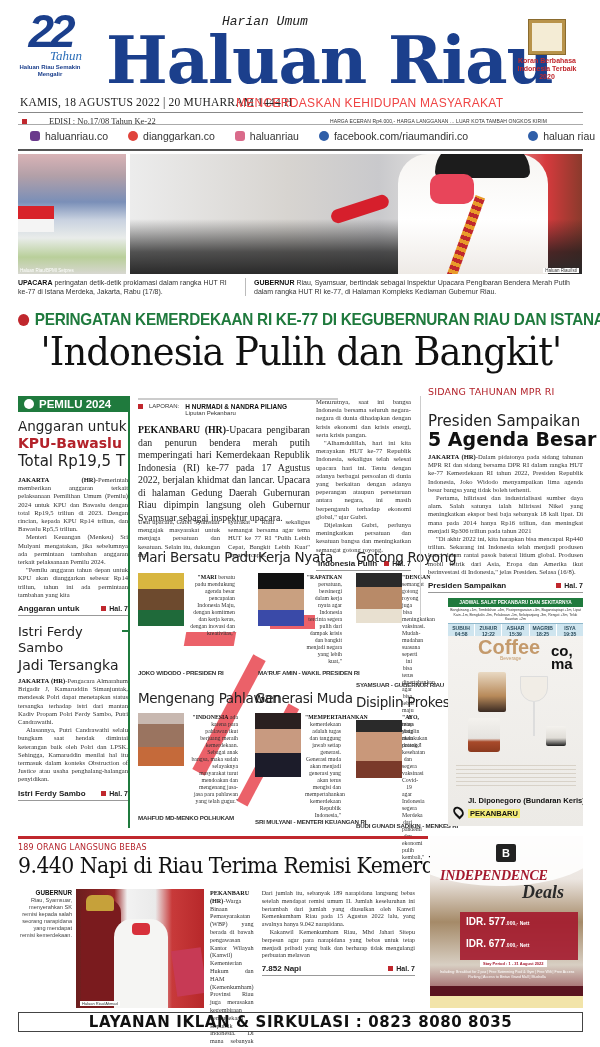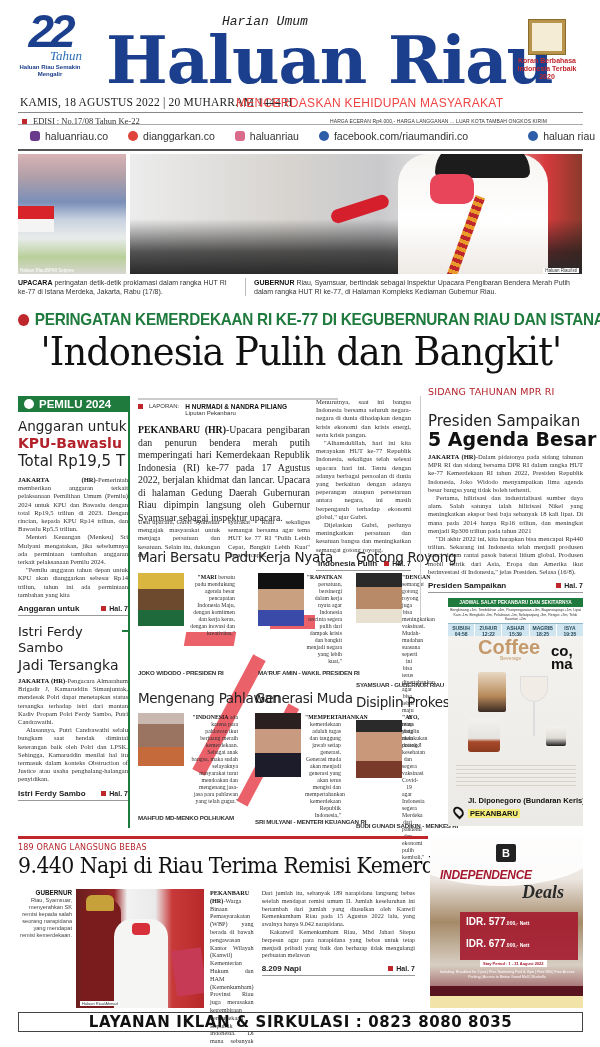--- a/index.html
+++ b/index.html
@@ -11,21 +11,21 @@
 .anniv .tahun{font-family:"Liberation Serif",serif;font-style:italic;color:#2a6db8;font-size:13px;text-align:right;margin-top:-6px}
 .anniv .tag{font-family:"Liberation Sans",sans-serif;font-size:6px;color:#1b3f8c;text-align:center;font-weight:bold;line-height:7px}
 .harian{left:222px;top:14px;font-family:Liberation Mono, monospace;font-style:italic;font-size:13px;color:#222}
 .mast{left:106px;top:18px;width:390px;font-family:"DejaVu Serif",serif;font-weight:900;font-size:66px;color:#1b3f8c;letter-spacing:-1px;line-height:84px;white-space:nowrap;transform:scaleX(0.99);transform-origin:left}
 .award{left:512px;top:20px;width:70px;height:90px;text-align:center}
 .award .frame{width:36px;height:34px;margin:0 auto;border:3px solid #b8934a;background:#f4ecd5;box-shadow:0 0 0 1px #8a6b2e}
 .award .lbl{font-family:"Liberation Sans",sans-serif;font-size:7px;color:#c0272d;font-weight:bold;line-height:8px;margin-top:3px}
 .dateline{left:20px;top:96px;font-size:11.5px;color:#222;letter-spacing:.2px}
 .motto{left:236px;top:96px;font-size:12px;font-family:"Liberation Sans",sans-serif;letter-spacing:.3px;color:#ef4444}
 .rule1{left:18px;top:112px;width:565px;height:1px;background:#888}
-.edisi{left:22px;top:116px;font-size:8.5px;color:#333;display:flex;align-items:center;gap:6px}
+.edisi{left:22px;top:116px;font-size:8.5px;color:#333;display:flex;align-items:center;gap:22px}
 .edisi .sq{width:5px;height:5px;background:#c0272d}
 .harga{left:330px;top:118px;font-family:"Liberation Sans",sans-serif;font-size:5px;color:#333;letter-spacing:.1px;white-space:nowrap}
 .rule2{left:18px;top:124px;width:565px;height:1px;background:#aaa}
 .social{left:30px;top:130px;width:560px;display:flex;gap:20px;font-family:"Liberation Sans",sans-serif;font-size:10.5px;color:#333;align-items:center}
 .social .it{display:flex;align-items:center;gap:5px;white-space:nowrap}
 .social .ic{width:10px;height:10px;border-radius:3px;display:inline-block}
 .rule3{left:18px;top:149px;width:565px;height:2px;background:#555}
 
 .photo1{left:18px;top:154px;width:108px;height:120px;background:linear-gradient(180deg,#d9b3b6 0%,#b3a0a8 18%,#7a8fb8 40%,#c9d2e0 55%,#e9ecea 70%,#b9cf9a 86%,#d7d7d0 100%);overflow:hidden}
 .photo1 .flag{position:absolute;left:0;top:52px;width:36px;height:26px;background:linear-gradient(180deg,#d8232a 50%,#f4f4f4 50%)}
@@ -116,21 +116,21 @@
 .b-photo .h1{position:absolute;left:10px;top:6px;width:28px;height:16px;background:#c6a13a;border-radius:6px 6px 2px 2px}
 .b-photo .p2{position:absolute;left:38px;top:30px;width:54px;height:89px;background:#f5f5f3;border-radius:18px 18px 0 0}
 .b-photo .m2{position:absolute;left:56px;top:34px;width:18px;height:12px;background:#d7303a;border-radius:4px}
 .b-photo .doc{position:absolute;left:98px;top:60px;width:30px;height:46px;background:#c73a55;transform:rotate(-8deg)}
 .b-photo .credit{position:absolute;left:4px;bottom:2px;background:#fff;color:#333;padding:0 2px;font-size:4px}
 .b-body{left:210px;top:889px;width:205px;display:flex;gap:8px}
 .b-body .body-s{flex:1;font-size:6.2px;line-height:7.8px}
 .hotel{left:430px;top:836px;width:153px;height:172px;background:linear-gradient(180deg,#f5f2ef 0%,#ece6e1 25%,#a58a68 50%,#d8cfc3 75%,#7a1f2c 100%);overflow:hidden}
 .hotel .swoosh{position:absolute;left:-30px;top:-30px;width:200px;height:80px;background:#fff;border-radius:50%;opacity:.85}
 .hotel .blogo{position:absolute;left:66px;top:8px;width:20px;height:18px;background:#222;border-radius:2px;color:#fff;font-family:"Liberation Sans",sans-serif;font-weight:bold;font-size:11px;text-align:center;line-height:18px}
-.hotel .ind{position:absolute;left:10px;top:32px;font-family:Liberation Sans, sans-serif;font-weight:900;font-style:italic;font-size:12px;color:#a4192e;letter-spacing:-.3px}
+.hotel .ind{position:absolute;left:10px;top:32px;font-family:Liberation Serif, serif;font-weight:900;font-style:italic;font-size:14px;color:#a4192e;letter-spacing:-.3px}
 .hotel .deals{position:absolute;left:92px;top:46px;font-family:"Liberation Serif",serif;font-style:italic;font-weight:bold;font-size:18px;color:#2a2a2a}
 .hotel .band{position:absolute;left:30px;top:76px;width:118px;height:48px;background:rgba(164,25,46,.9)}
 .hotel .p{position:absolute;left:36px;font-family:"Liberation Sans",sans-serif;font-weight:bold;font-size:10px;color:#fff;white-space:nowrap}
 .hotel .p small{font-size:5px}
 .hotel .stay{position:absolute;left:50px;top:124px;background:#fff;color:#a4192e;font-family:"Liberation Sans",sans-serif;font-size:4px;padding:1px 3px;font-weight:bold}
 .hotel .inc{position:absolute;left:8px;top:134px;width:138px;text-align:center;font-family:"Liberation Sans",sans-serif;font-size:3.6px;color:#fff;line-height:4.6px}
 .hotel .foot{position:absolute;left:0;bottom:0;width:100%;height:22px;background:#5a1420}
 .hotel .foot2{position:absolute;left:0;bottom:0;width:100%;height:12px;background:#f2e4a9}
 .layanan{left:18px;top:1012px;width:565px;height:20px;border:1px solid #444;text-align:center;font-family:"DejaVu Sans",sans-serif;font-weight:bold;font-size:15px;color:#111;line-height:19px;letter-spacing:.6px}
 </style>
@@ -369,21 +369,21 @@
 <div class="abs b-body">
   <div class="body-s">
     <p><b>PEKANBARU (HR)</b><span>-Warga Binaan Pemasyarakatan (WBP) yang berada di bawah pengawasan Kantor Wilayah (Kanwil) Kementerian Hukum dan HAM (Kemenkumham) Provinsi Riau juga merasakan kegembiraan kemerdekaan Republik Indonesia. Di mana sebanyak 9.440 WBP mendapat pengurangan masa tahanan atau remisi.</span></p>
   </div>
   <div>
     <div class="body-s">
       <p>Dari jumlah itu, sebanyak 189 narapidana langsung bebas setelah mendapat remisi umum II. Jumlah keseluruhan ini bertambah dari jumlah yang diusulkan oleh Kanwil Kemenkumham Riau pada 15 Agustus 2022 lalu, yang awalnya hanya 9.042 narapidana.</p>
       <p>Kakanwil Kemenkumham Riau, Mhd Jahari Sitepu berpesan agar para narapidana yang bebas untuk tetap menjadi pribadi yang baik dan berharap tidak mengulangi perbuatan melawan</p>
     </div>
     <div class="jump">
-        <span>8.209 Napi</span>
+        <span>7.852 Napi</span>
         <span class="hal">
           <i></i>
           <span>Hal. 7</span>
         </span>
       </div>
   </div>
 </div>
 
 <div class="abs hotel">
   <div class="swoosh"></div>

